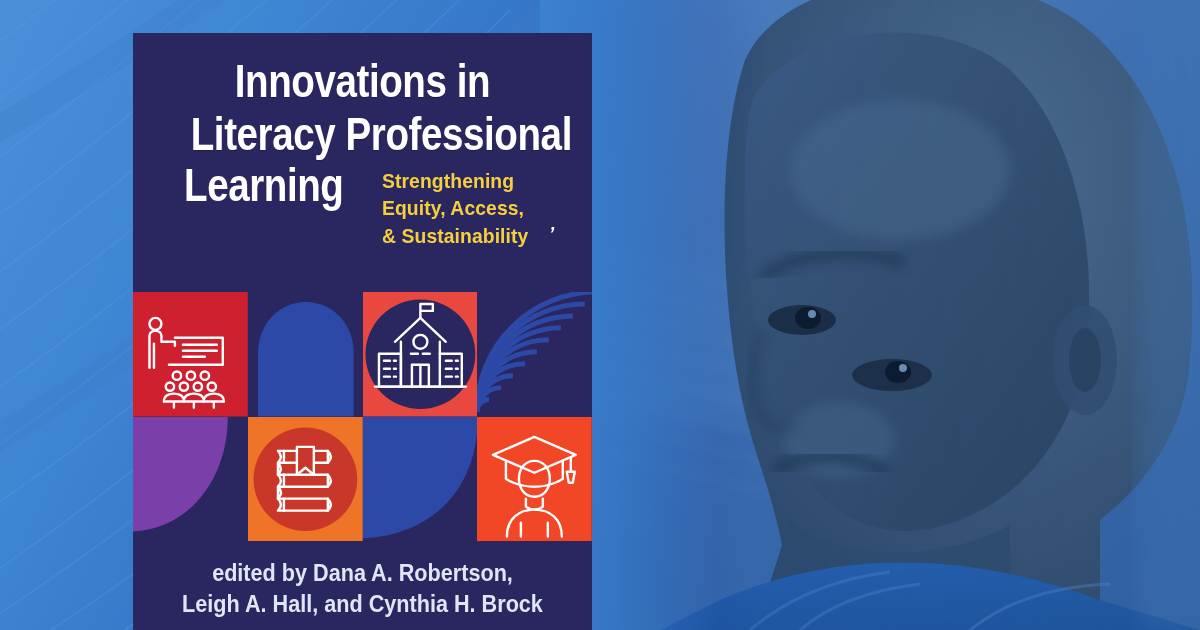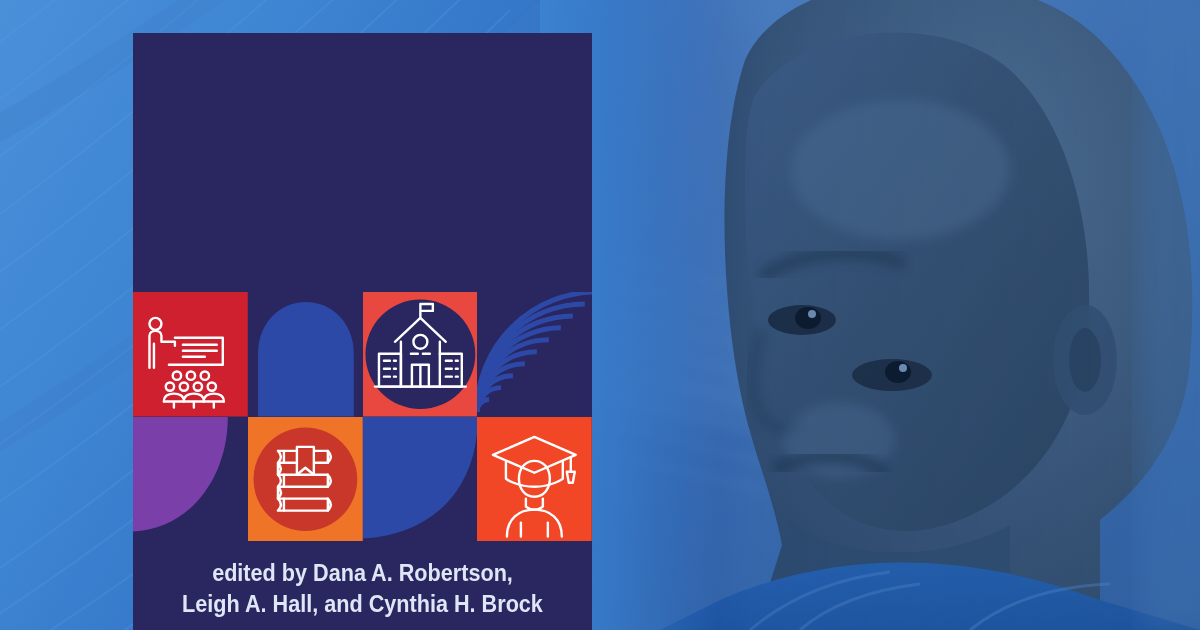--- a/index.html
+++ b/index.html
@@ -215,20 +215,35 @@
       <g filter="url(#softer)" opacity=".35">
         <rect x="600" y="0" width="80" height="630" fill="#4f8ccb"></rect>
       </g>
     </svg>
     <div class="photo-tint"></div>
     <div class="photo-edge"></div>
   </div>
 
   <div class="cover">
 
+    <div class="cover-title-area">
+      <h1 class="title">
+        <span class="ln">Innovations in</span>
+        <span class="ln ln2">Literacy Professional</span>
+      </h1>
+      <div class="title-row3">
+        <div class="ln3">Learning</div>
+        <div class="subtitle">
+          <span>Strengthening</span>
+          <span>Equity, Access,</span>
+          <span>&amp; Sustainability</span>
+          <i class="sub-mark">’</i>
+        </div>
+      </div>
+    </div>
 
     <div class="grid">
 
       <div class="cell">
         <svg viewBox="0 0 115 125" preserveAspectRatio="none">
           <rect width="115" height="125" fill="#cf2030"></rect>
           <g fill="none" stroke="#fff" stroke-width="2.4" stroke-linejoin="round" stroke-linecap="round" transform="translate(0,0)" vector-effect="non-scaling-stroke">
             <circle cx="22.5" cy="32" r="6"></circle>
             <path d="M16.5,44 L16.5,76 M21,52 L21,76 M16.5,44 C16.5,41 19,39 22.5,39 C26,39 28.5,41 28.5,44
                      L28.5,50 L42,50 L42,54"></path>

